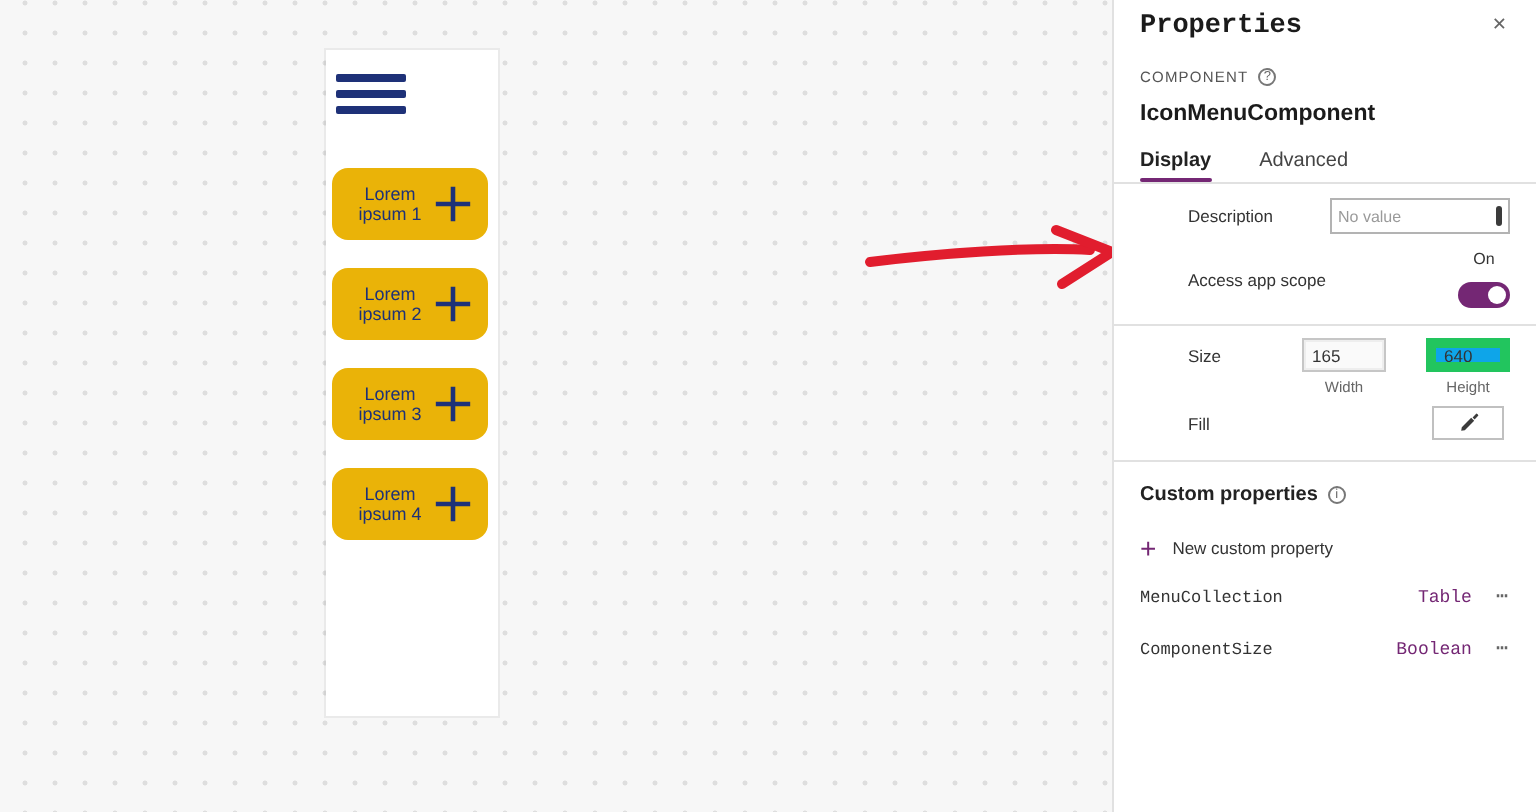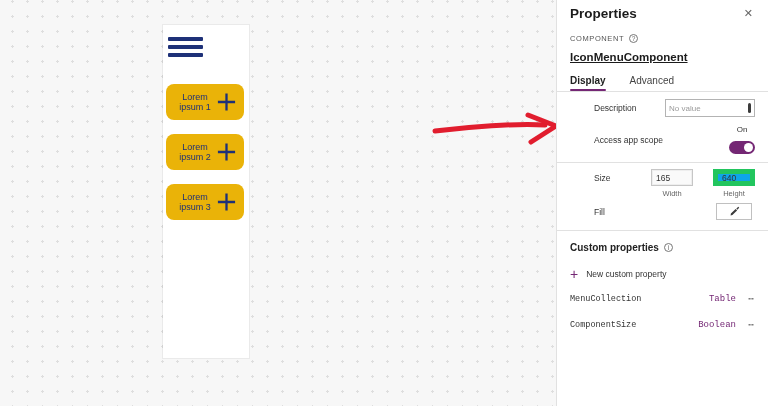--- a/index.html
+++ b/index.html
@@ -45,32 +45,33 @@
 
   
   .panel {
     position: absolute; left: 556px; top: 0; width: 212px; height: 406px;
     background: #fff; border-left: 1px solid #e1e1e1;
     padding: 0 13px;
   }
   .panel-header {
     display: flex; align-items: center; justify-content: space-between;
     padding-top: 6px;
+    font-family: Liberation Mono, monospace;
   }
   .panel-title { font-size: 13.5px; font-weight: bold; color: #1b1b1b; }
   .close-btn { color: #666; font-size: 11px; cursor: pointer; line-height: 1; padding: 2px; }
 
   .component-row { margin-top: 13px; display: flex; align-items: center; gap: 5px; }
   .section-label { font-size: 7.5px; color: #555; letter-spacing: 0.6px; }
   .circle-icon {
     width: 9px; height: 9px; border: 1px solid #777; border-radius: 50%;
     color: #666; font-size: 6.5px; line-height: 7.5px; text-align: center;
     display: inline-block;
   }
-  .component-name { margin-top: 8px; font-size: 11.5px; font-weight: bold; color: #1b1b1b; text-decoration: underline; }
+  .component-name { margin-top: 8px; font-size: 11.5px; font-weight: bold; color: #1b1b1b; }
 
   .tabs { margin-top: 12px; display: flex; gap: 24px; }
   .tab { font-size: 10px; color: #444; padding-bottom: 5px; position: relative; cursor: pointer; }
   .tab.active { color: #222; font-weight: bold; }
   .tab.active::after {
     content: ""; position: absolute; left: 0; right: 0; bottom: 0;
     height: 2px; background: #742774; border-radius: 1px;
   }
 
   .divider { height: 1px; background: #e1e1e1; margin: 0 -13px; }
@@ -156,20 +157,26 @@
           <svg width="22" height="22" viewBox="0 0 22 22">
             <path d="M11 2v18M2 11h18" stroke="#1e3178" stroke-width="2.4"></path>
           </svg>
         </div>
         <div class="menu-btn">
           <span class="menu-btn-label">Lorem ipsum 3</span>
           <svg width="22" height="22" viewBox="0 0 22 22">
             <path d="M11 2v18M2 11h18" stroke="#1e3178" stroke-width="2.4"></path>
           </svg>
         </div>
+        <div class="menu-btn">
+          <span class="menu-btn-label">Lorem ipsum 4</span>
+          <svg width="22" height="22" viewBox="0 0 22 22">
+            <path d="M11 2v18M2 11h18" stroke="#1e3178" stroke-width="2.4"></path>
+          </svg>
+        </div>
       </div>
   </div>
 
   <svg class="arrow-annotation" width="145" height="45" viewBox="0 0 145 45">
     <path d="M10 25 C 42 21, 92 17, 120 19" fill="none" stroke="#e11d2e" stroke-width="5" stroke-linecap="round"></path>
     <path d="M103 9 L131 20 L106 36" fill="none" stroke="#e11d2e" stroke-width="5" stroke-linecap="round" stroke-linejoin="round"></path>
   </svg>
 </div>
 
 <div class="panel">

